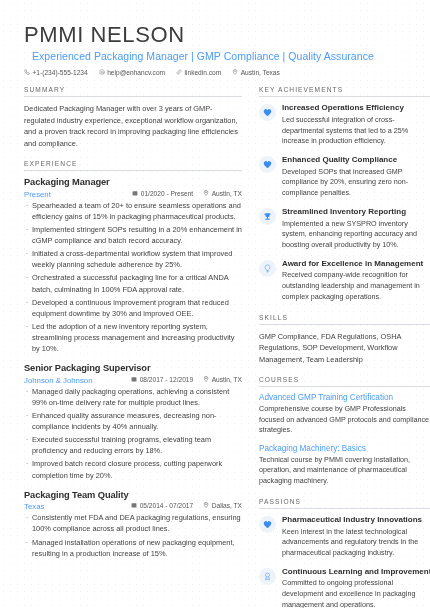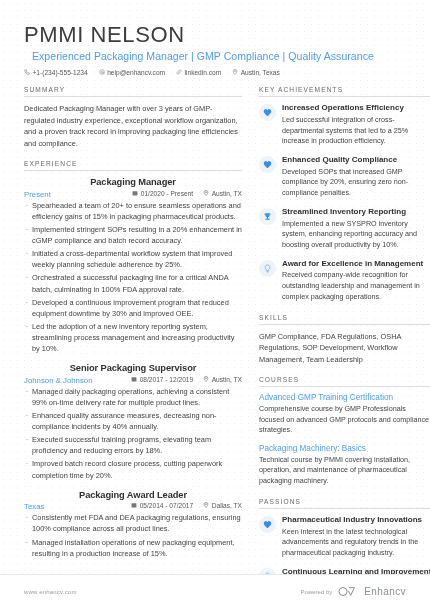--- a/index.html
+++ b/index.html
@@ -44,21 +44,20 @@
   }
   .sec { margin-bottom: 11px; }
 
   .para { font-size: 7.4px; line-height: 1.55; color: #3f3f3f; }
 
   
   .entry { margin-bottom: 9px; }
   .entry-title {
     font-size: 9.3px; font-weight: 700; color: #2f2f2f; line-height: 1.25;
     letter-spacing: -0.1px;
-    text-align: center;
   }
   .entry-sub {
     font-size: 7.8px; color: #4b9cf5; margin-top: 1px;
   }
   .entry-meta-row {
     display: flex; justify-content: flex-end; align-items: center; gap: 10px;
     font-size: 6.6px; color: #555; margin-top: -9px; margin-bottom: 3px;
   }
   .meta { display: flex; align-items: center; gap: 2.5px; white-space: nowrap; }
   ul.bullets { list-style: none; margin-top: 3px; }
@@ -219,21 +218,21 @@
           </div>
           <ul class="bullets">
             <li>Managed daily packaging operations, achieving a consistent 99% on-time delivery rate for multiple product lines.</li>
             <li>Enhanced quality assurance measures, decreasing non-compliance incidents by 40% annually.</li>
             <li>Executed successful training programs, elevating team proficiency and reducing errors by 18%.</li>
             <li>Improved batch record closure process, cutting paperwork completion time by 20%.</li>
           </ul>
         </div>
 
         <div class="entry">
-          <div class="entry-title">Packaging Award Leader</div>
+          <div class="entry-title">Packaging Team Quality</div>
           <div class="entry-sub">Texas</div>
           <div class="entry-meta-row">
             <span class="meta">
               <span>
                 <svg width="6" height="6" viewBox="0 0 16 16" fill="#777">
                     <rect x="1.5" y="3" width="13" height="11.5" rx="1"></rect>
                   </svg>
               </span>
               <span>05/2014 - 07/2017</span>
             </span>
@@ -359,27 +358,14 @@
           <div class="ach-body">
             <div class="ach-title">Continuous Learning and Improvement</div>
             <div class="ach-desc">Committed to ongoing professional development and excellence in packaging management and operations.</div>
           </div>
         </div>
       </div>
 
     </div>
   </div>
 
-  <div class="footer">
-    <div class="footer-left">www.enhancv.com</div>
-    <div class="footer-right">
-      <span class="powered">Powered by</span>
-      <span>
-        <svg width="20" height="11" viewBox="0 0 28 14" fill="none" stroke="#8a8f96" stroke-width="1.4">
-          <circle cx="7" cy="7" r="5.6"></circle>
-          <path d="M15 1.6h8l-5.2 10.8L14.6 6"></path>
-        </svg>
-      </span>
-      <span class="brand">Enhancv</span>
-    </div>
-  </div>
 
 </div>
 
 </body></html>

